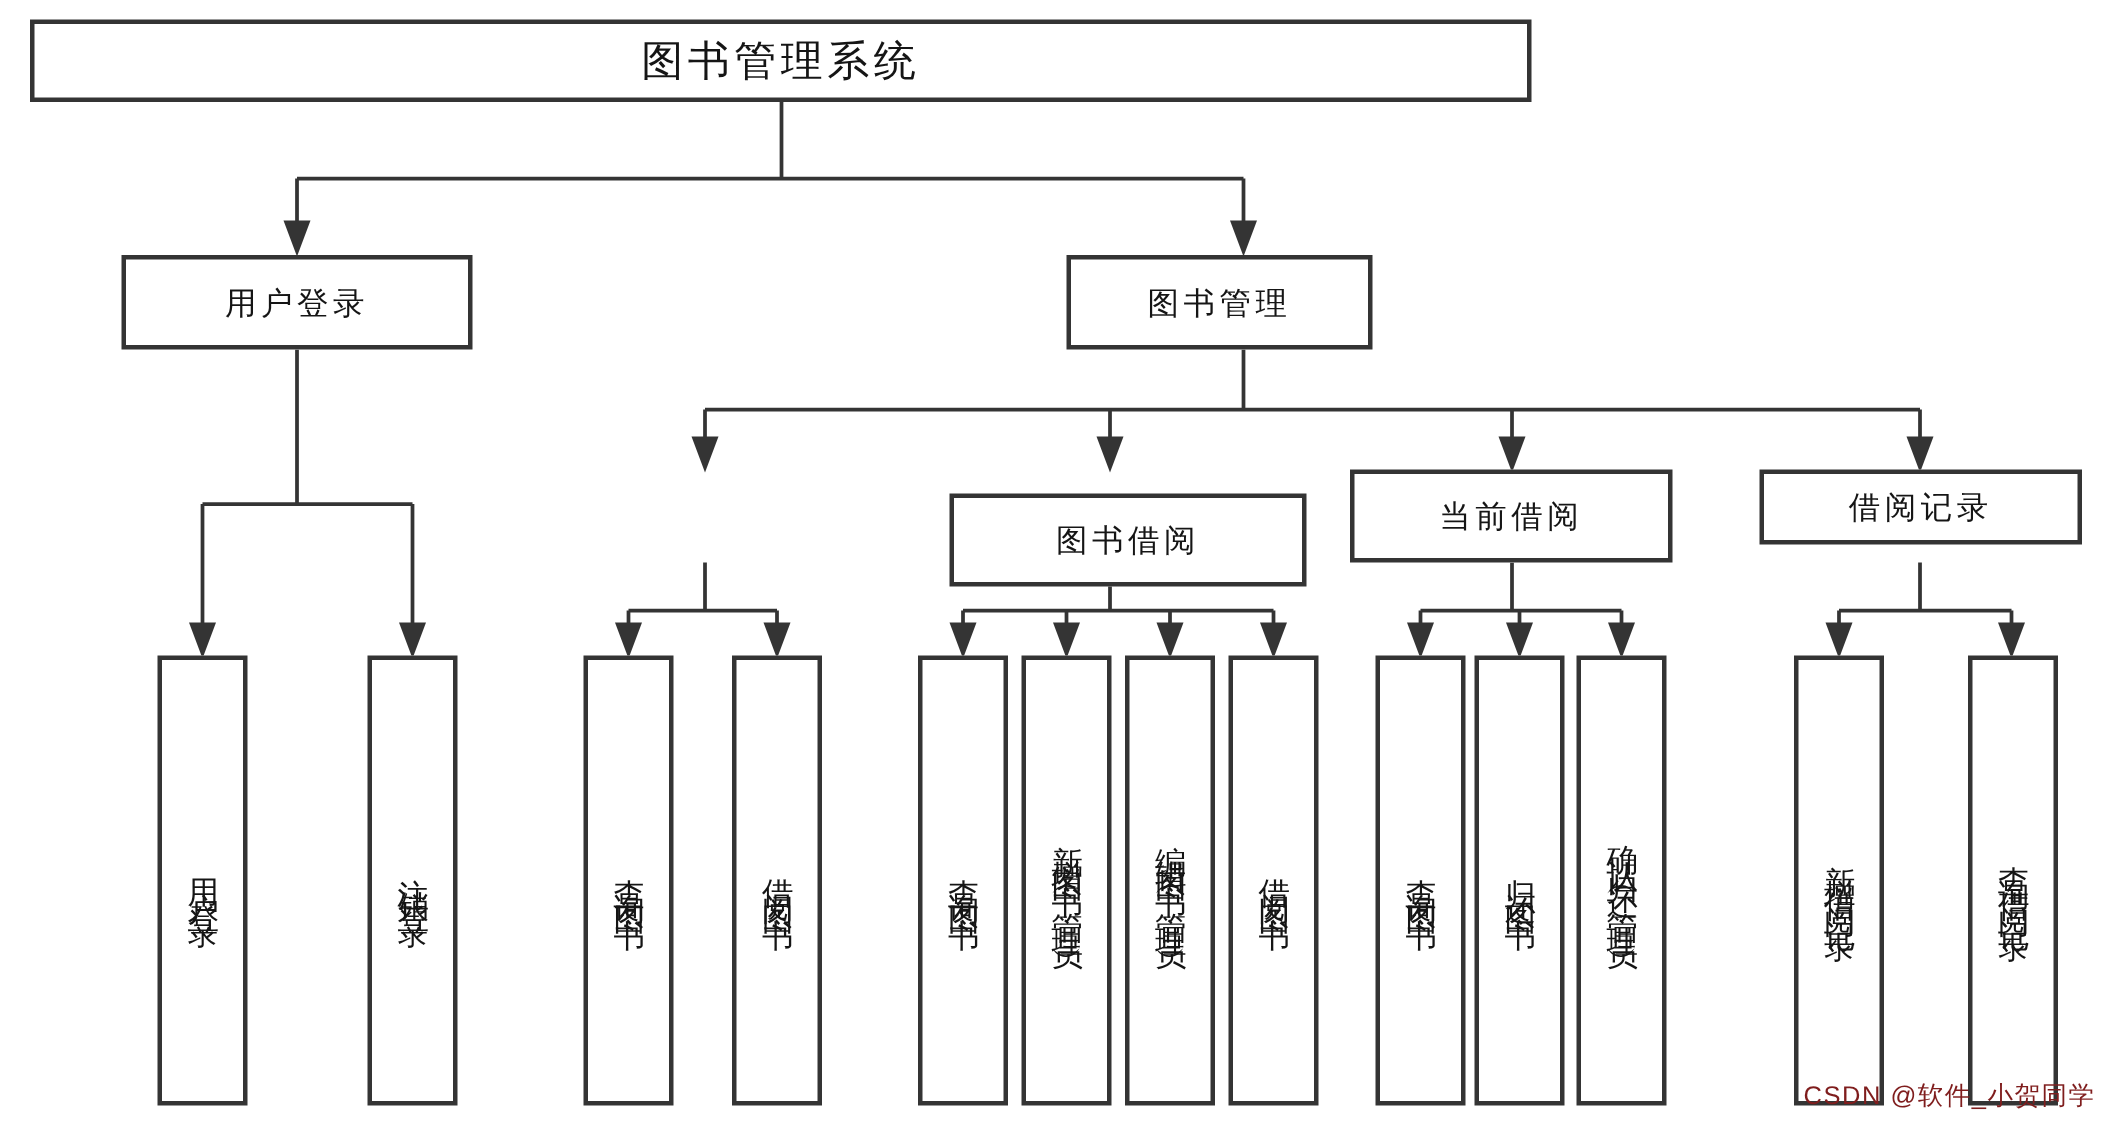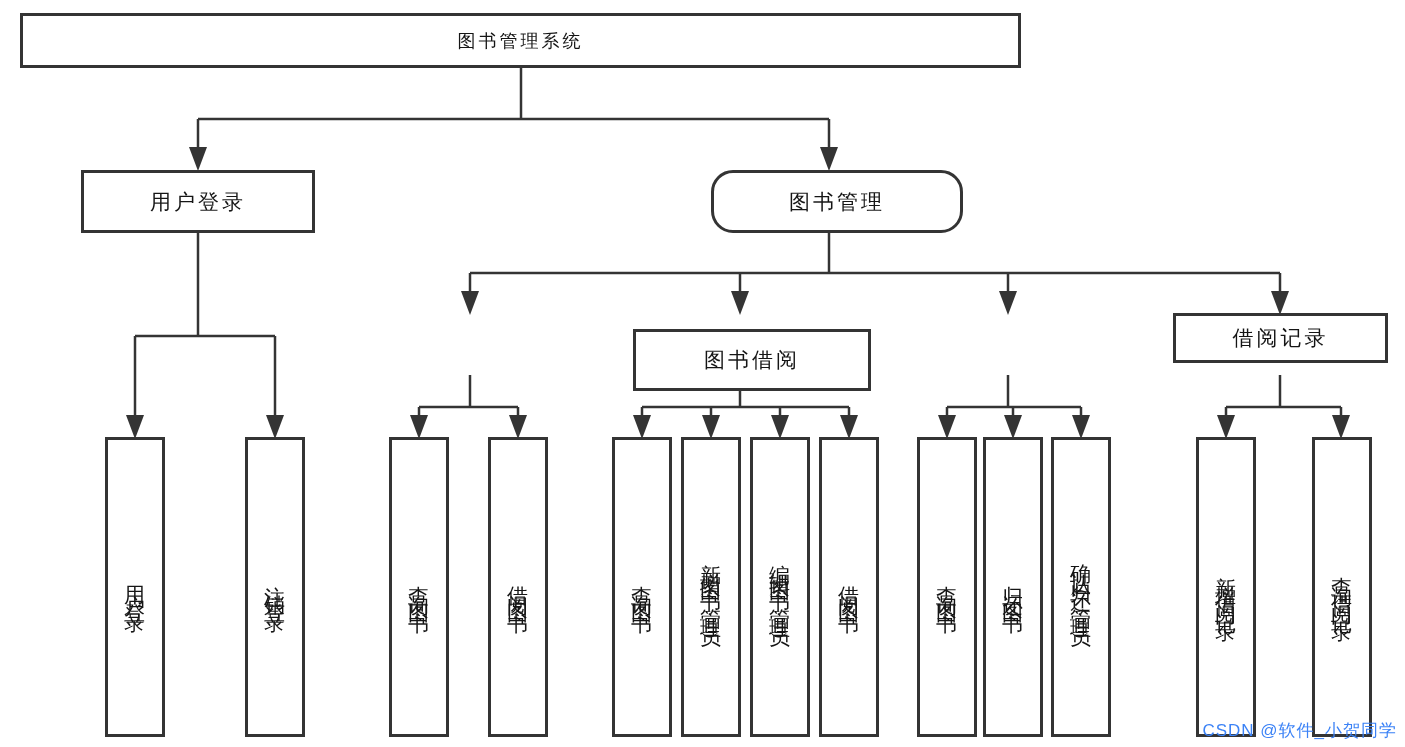--- a/index.html
+++ b/index.html
@@ -30,37 +30,37 @@
     align-items: center;
     justify-content: center;
     color: #151515;
   }
   .h-node {
     font-size: 21px;
     letter-spacing: 3px;
     white-space: nowrap;
   }
   .root-node {
-    font-size: 18px;
+    font-size: 28px;
     letter-spacing: 3px;
   }
   .v-node {
     writing-mode: vertical-rl;
     text-orientation: mixed;
     font-size: 21px;
     letter-spacing: 9px;
     line-height: 1;
   }
   .watermark {
     position: absolute;
     right: 8px;
     bottom: 5px;
     font-size: 17px;
     letter-spacing: 1px;
-    color: #3b82f6;
+    color: #7f1d1d;
     white-space: nowrap;
   }
 </style>
 </head>
 <body>
 
 <div id="canvas">
 
   <svg id="connectors" viewBox="0 0 1405 747" xmlns="http://www.w3.org/2000/svg">
     <g stroke="#343434" stroke-width="2.5" fill="none">
@@ -124,23 +124,24 @@
       <path d="M1004 415 L1022 415 L1013 439 Z"></path>
       <path d="M1072 415 L1090 415 L1081 439 Z"></path>
       <path d="M1217 415 L1235 415 L1226 439 Z"></path>
       <path d="M1332 415 L1350 415 L1341 439 Z"></path>
     </g>
   </svg>
 
   <div class="node h-node root-node" style="left:20px; top:13px; width:1001px; height:55px;">图书管理系统</div>
 
   <div class="node h-node" style="left:81px; top:170px; width:234px; height:63px;">用户登录</div>
-  <div class="node h-node" style="left:711px; top:170px; width:252px; height:63px;border-radius:22px;">图书管理</div>
+  <div class="node h-node" style="left:711px; top:170px; width:204px; height:63px;">图书管理</div>
 
   <div class="node h-node" style="left:633px; top:329px; width:238px; height:62px;">图书借阅</div>
+  <div class="node h-node" style="left:900px; top:313px; width:215px; height:62px;">当前借阅</div>
   <div class="node h-node" style="left:1173px; top:313px; width:215px; height:50px;">借阅记录</div>
 
   <div class="node v-node" style="left:105px; top:437px; width:60px; height:300px;">用户登录</div>
   <div class="node v-node" style="left:245px; top:437px; width:60px; height:300px;">注销登录</div>
 
   <div class="node v-node" style="left:389px; top:437px; width:60px; height:300px;">查询图书</div>
   <div class="node v-node" style="left:488px; top:437px; width:60px; height:300px;">借阅图书</div>
 
   <div class="node v-node" style="left:612px; top:437px; width:60px; height:300px;">查询图书</div>
   <div class="node v-node" style="left:681px; top:437px; width:60px; height:300px;">新增图书（管理员）</div>

